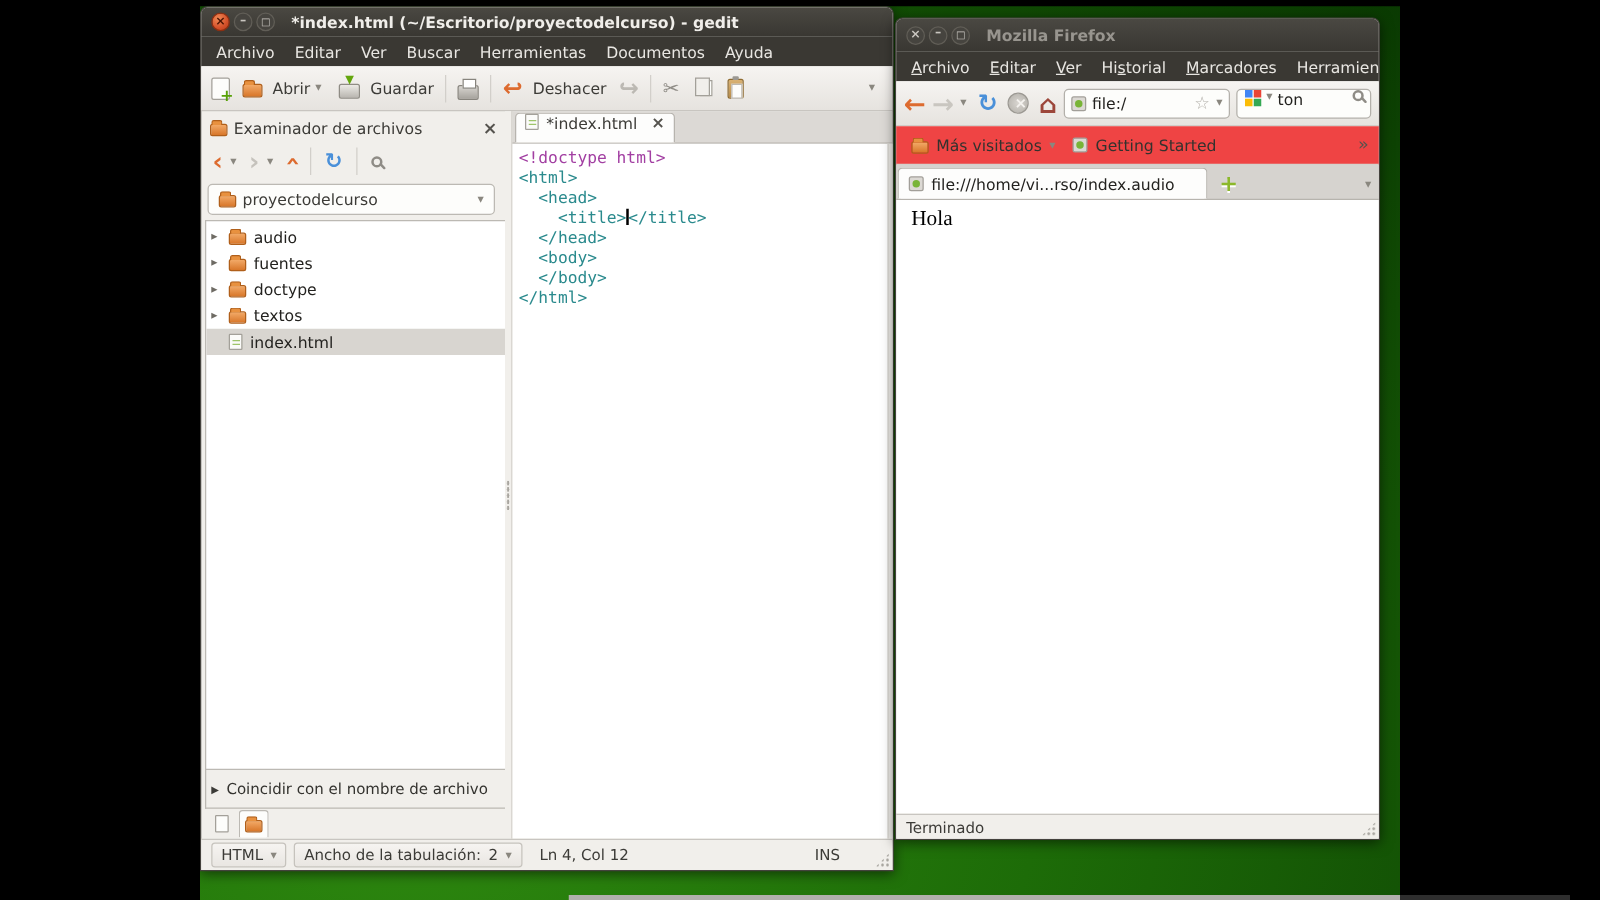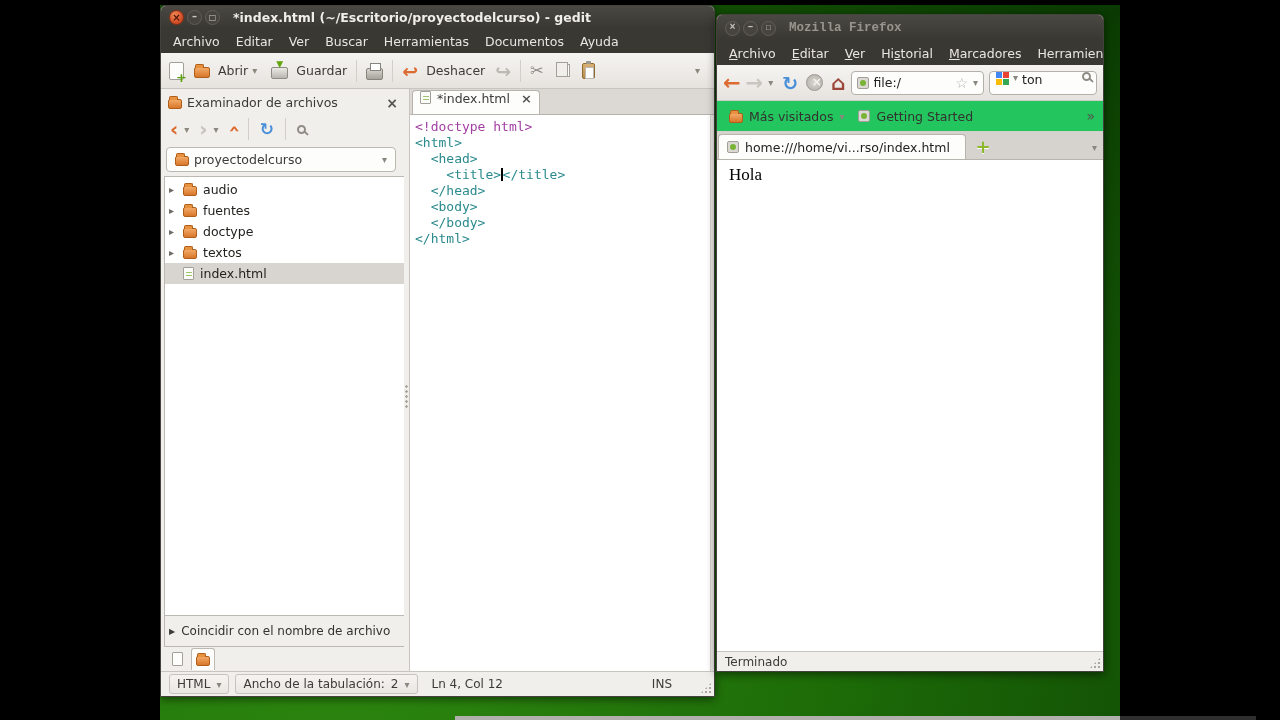--- a/index.html
+++ b/index.html
@@ -130,40 +130,40 @@
     font-size:13px; line-height:16px; white-space:pre; }
   .seg-doctype { color:var(--code-doctype); }
   .seg-tag { color:var(--code-tag); }
   .caret { display:inline-block; width:1.5px; height:13px; background:#000; vertical-align:-2px; }
   .vscroll { width:4px; background:#eceae6; border-left:1px solid #d6d3ce; }
   .g-status-combo { border:1px solid #c6c3bd; border-radius:3px; padding:2px 7px; display:flex;
     align-items:center; gap:6px; background:linear-gradient(#f6f4f1,#e9e6e2); }
 
   
   #firefox { left:716px; top:14px; width:388px; height:658px; }
-  #firefox .titlebar { height:26px;font-family:Liberation Mono, monospace; }
+  #firefox .titlebar { height:26px; }
   .f-navbar { height:36px; flex:0 0 auto; background:linear-gradient(#f6f4f1,#e6e3df);
     border-bottom:1px solid #d0cdc8; display:flex; align-items:center; padding:16px 6px; gap:5px; }
   .gl-arrow-back::before { content:"←"; font-size:21px; font-weight:bold; color:var(--accent-orange); }
   .gl-arrow-fwd::before { content:"→"; font-size:21px; font-weight:bold; color:#c9c6c0; }
   .gl-refresh-big::before { content:"↻"; font-size:19px; font-weight:bold; color:var(--refresh-blue); }
   .stopic { width:17px; height:17px; border-radius:50%; background:radial-gradient(#d9d6d1,#b1aea8);
     border:1px solid #9b9892; position:relative; }
   .stopic::before { content:"×"; position:absolute; left:4.5px; top:-0.5px; color:#f4f2ef; font-weight:bold; font-size:12px; }
   .gl-home::before { content:"⌂"; font-size:20px; font-weight:bold; color:#9c463a; }
   .urlbar { height:24px; flex:1; background:#fdfdfb; border:1px solid #b3b0aa; border-radius:4px;
     display:flex; align-items:center; gap:5px; padding:0 5px; min-width:0; }
   .urlbar-text { flex:1; font-size:12.5px; color:#23221f; white-space:nowrap; overflow:hidden; }
   .gl-star::before { content:"☆"; font-size:14px; color:#b5b2ac; }
   .searchbox { height:24px; width:108px; flex:0 0 auto; background:#fdfdfb; border:1px solid #b3b0aa;
     border-radius:4px; display:flex; align-items:flex-start; gap:4px; padding:0 5px; }
   .glogo { width:6px; height:6px; background:var(--g-blue); margin:0 7px 7px 1px;
     box-shadow:7px 0 0 var(--g-red), 0 7px 0 var(--g-yellow), 7px 7px 0 var(--g-green); flex:0 0 auto; }
   .search-text { flex:1; font-size:12.5px; color:#23221f; overflow:hidden; white-space:nowrap; }
-  .f-bookmarks { height:31px; flex:0 0 auto; background:#22c55e; border-bottom:1px solid #d4d1cc;
+  .f-bookmarks { height:31px; flex:0 0 auto; background:#ef4444; border-bottom:1px solid #d4d1cc;
     display:flex; align-items:center; padding:0 8px; gap:6px; }
   .bm-item { display:flex; align-items:center; gap:6px; font-size:12.5px; color:#33322e; padding:2px 4px; }
   .gl-chev2::before { content:"»"; font-size:14px; color:#55534e; }
   .f-tabbar { height:28px; flex:0 0 auto; background:#d6d3cf; border-bottom:1px solid #b7b4ae;
     display:flex; align-items:flex-end; padding:3px 6px 0 1px; gap:6px; }
   .ftab { width:248px; height:25px; background:#fdfdfc; border:1px solid #b7b4ae; border-bottom:none;
     border-radius:4px 4px 0 0; display:flex; align-items:center; gap:6px; padding:0 8px; }
   .ftab-label { flex:1; font-size:12.5px; color:#23221f; white-space:nowrap; overflow:hidden; }
   .newtab-btn { width:22px; height:20px; margin-bottom:2px; border-radius:3px; display:flex;
     align-items:center; justify-content:center; }
@@ -390,21 +390,21 @@
         </span>
         <span class="bm-item">
           <span class="favicon"></span>
           <span>Getting Started</span>
         </span>
         <span class="icon gl-chev2" style="margin-left: auto;"></span>
       </div>
     <div class="f-tabbar">
       <div class="ftab">
         <span class="favicon"></span>
-        <span class="ftab-label">home:///home/vi...rso/index.html</span>
+        <span class="ftab-label">file:///home/vi...rso/index.audio</span>
       </div>
       <span class="newtab-btn">
           <span class="gl-plus"></span>
         </span>
       <span class="icon gl-dd f-tab-dd"></span>
     </div>
     <div class="f-content">
       <div class="f-content-text">Hola</div>
     </div>
     <div class="statusbar f-statusbar">

